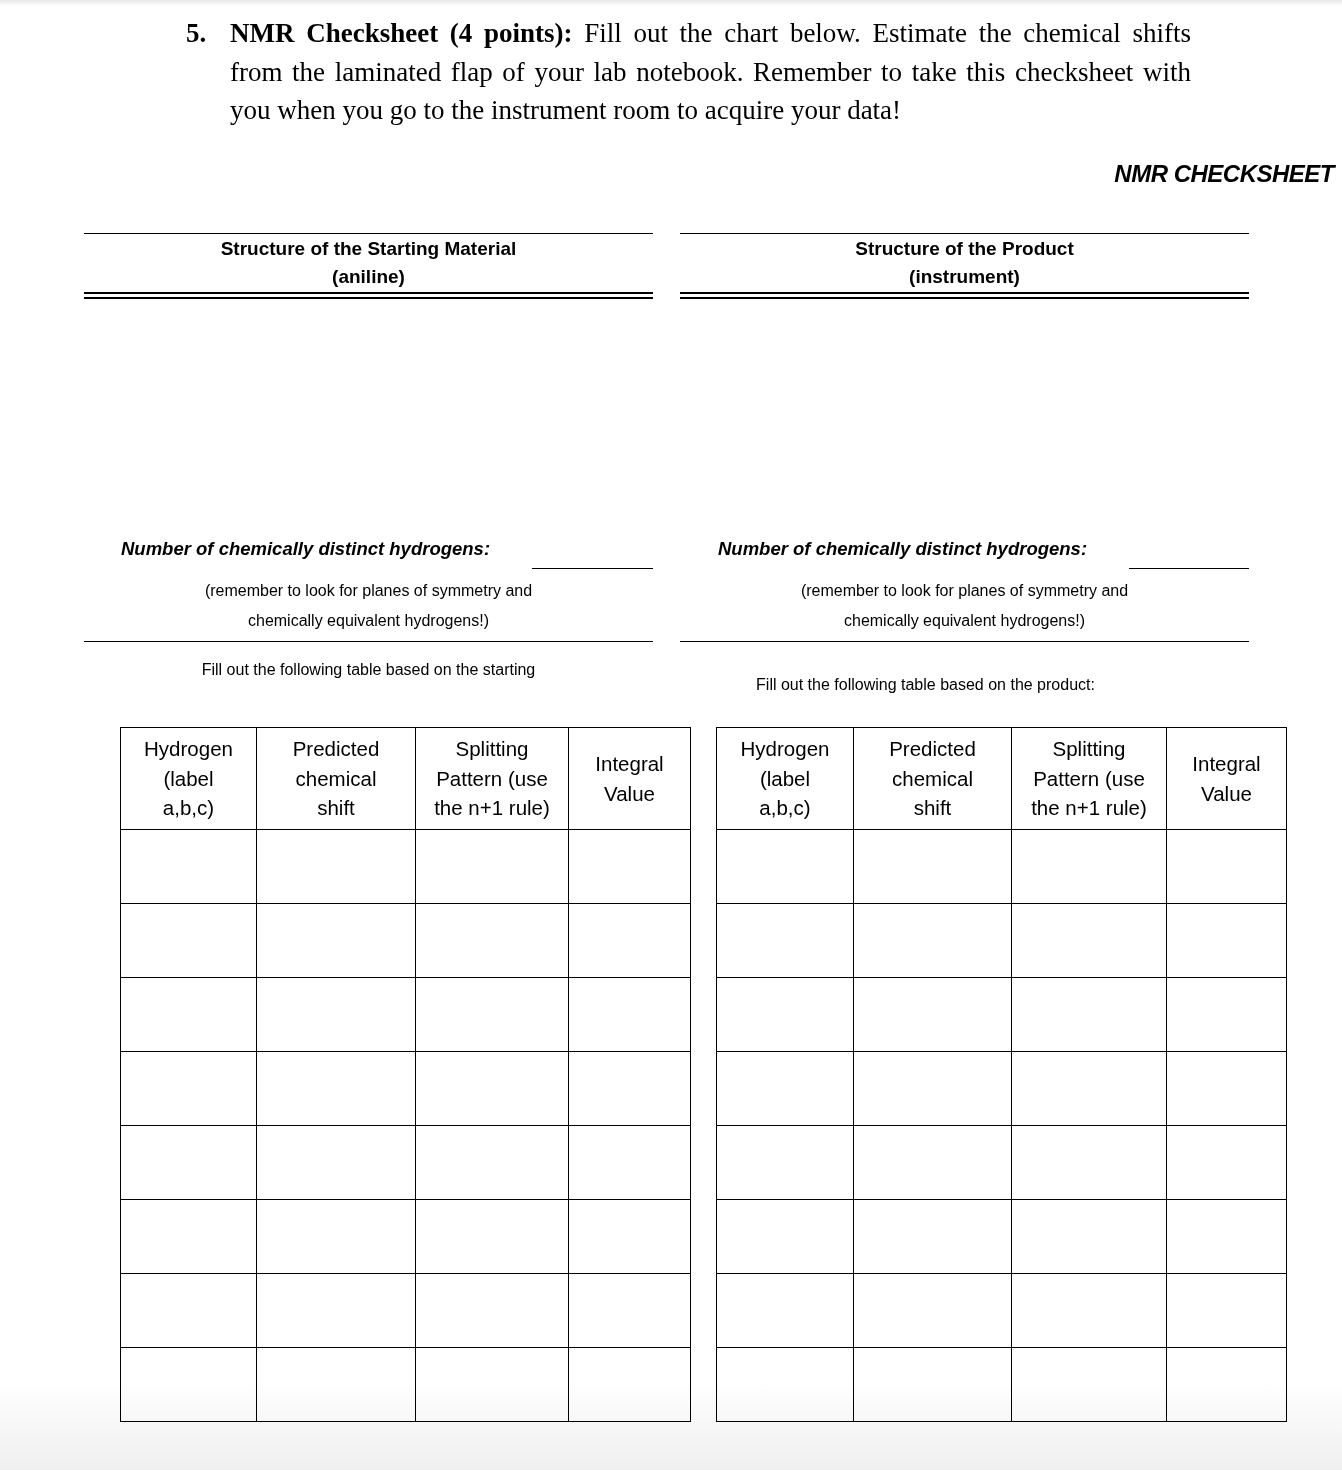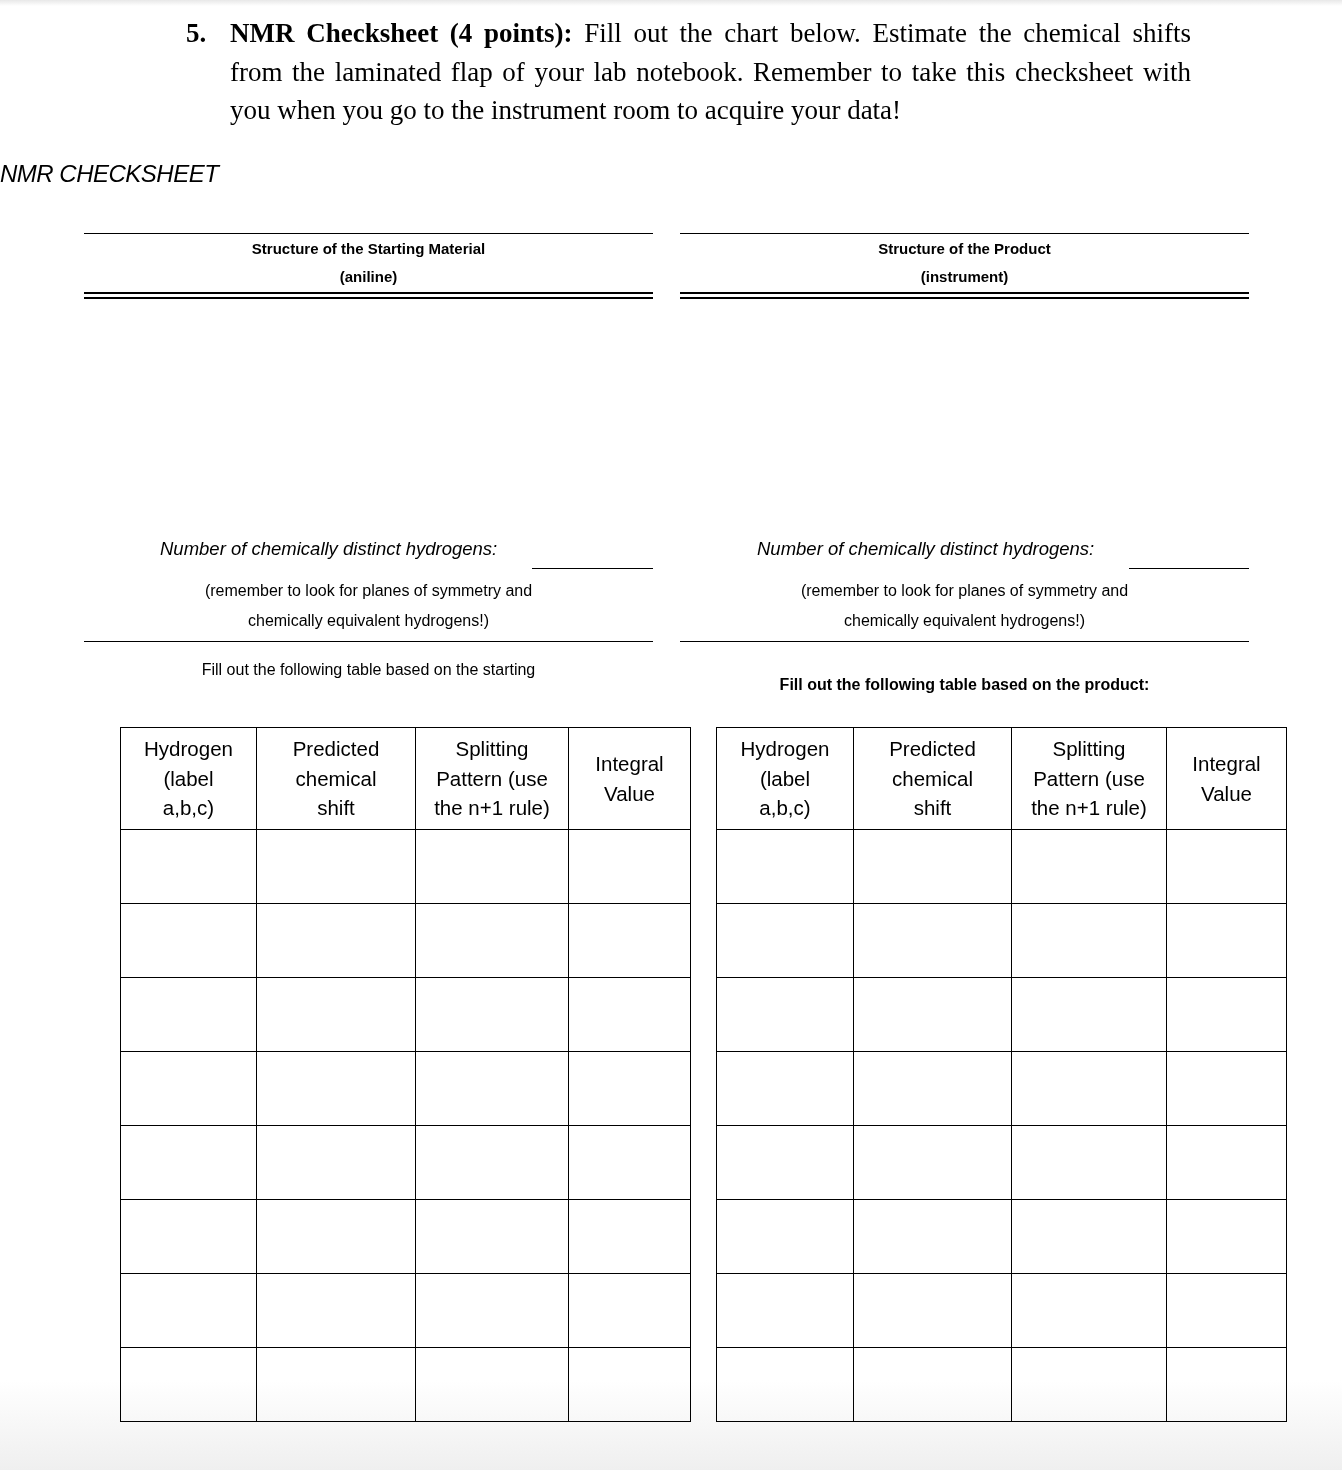--- a/index.html
+++ b/index.html
@@ -4,25 +4,25 @@
 <style>
   html,body{margin:0;padding:0;}
   body{width:1342px;height:1470px;position:relative;overflow:hidden;
     background:linear-gradient(to bottom,#e8e8e8 0px,#ffffff 6px,#ffffff 1380px,#efefef 1470px);
     font-family:"Liberation Sans",sans-serif;color:#000;}
   .abs{position:absolute;}
   .q{left:186px;top:14px;width:1005px;font-family:"Liberation Serif",serif;font-size:27px;line-height:38.5px;text-align:justify;}
   .q .num{position:absolute;left:0;font-weight:bold;}
   .q .body{margin-left:44px;display:block;text-align:justify;text-align-last:left;}
   .q b{font-weight:bold;}
-  .title{left:0;width:1334px;top:160px;text-align:left;font-size:24px;font-weight:normal;font-style:italic;letter-spacing:-0.5px;}
+  .title{left:0;width:1334px;top:160px;text-align:right;font-size:24px;font-weight:bold;font-style:italic;letter-spacing:-0.5px;}
   .hline{position:absolute;height:0;border-top:1px solid #000;}
   .dline{position:absolute;height:3px;border-top:2px solid #000;border-bottom:2px solid #000;}
-  .struct{position:absolute;text-align:center;font-weight:bold;font-size:15px;line-height:28px;}
-  .ncount{position:absolute;font-weight:normal;font-style:italic;font-size:18.5px;margin-left:39px;}
+  .struct{position:absolute;text-align:center;font-weight:bold;font-size:19px;line-height:28px;}
+  .ncount{position:absolute;font-weight:bold;font-style:italic;font-size:18.5px;}
   .note{position:absolute;text-align:center;font-size:16px;line-height:30px;}
   table.grid{position:absolute;border-collapse:collapse;table-layout:fixed;}
   table.grid td,table.grid th{border:1px solid #000;padding:0;text-align:center;vertical-align:middle;font-weight:normal;font-size:20.5px;line-height:29.5px;}
   table.grid th{height:101px;}
   table.grid td{height:73px;}
   table.grid{border:1.5px solid #000;margin-left:36px;}
 </style>
 </head>
 <body>
 
@@ -140,21 +140,21 @@
 <div class="dline" style="left:680px;top:292px;width:569px;"></div>
 <div class="abs" style="left:680px;top:300px;width:569px;height:230px;"></div>
 
 <div class="ncount" style="left:718px;top:538px;">Number of chemically distinct hydrogens:</div>
 <div class="hline" style="left:1129px;top:568px;width:120px;"></div>
 <div class="note" style="left:680px;top:576px;width:569px;">
   <div>(remember to look for planes of symmetry and</div>
   <div>chemically equivalent hydrogens!)</div>
 </div>
 <div class="hline" style="left:680px;top:641px;width:569px;"></div>
-<div class="note" style="left:680px;top:670px;width:569px;font-weight:bold;">
+<div class="note" style="left:641px;top:670px;width:569px;">
   <div>Fill out the following table based on the product:</div>
 </div>
 
 <table class="grid" style="left:680px;top:727px;width:570px;">
   <colgroup>
       <col style="width:137px">
       <col style="width:158px">
       <col style="width:155px">
       <col style="width:120px">
     </colgroup>

